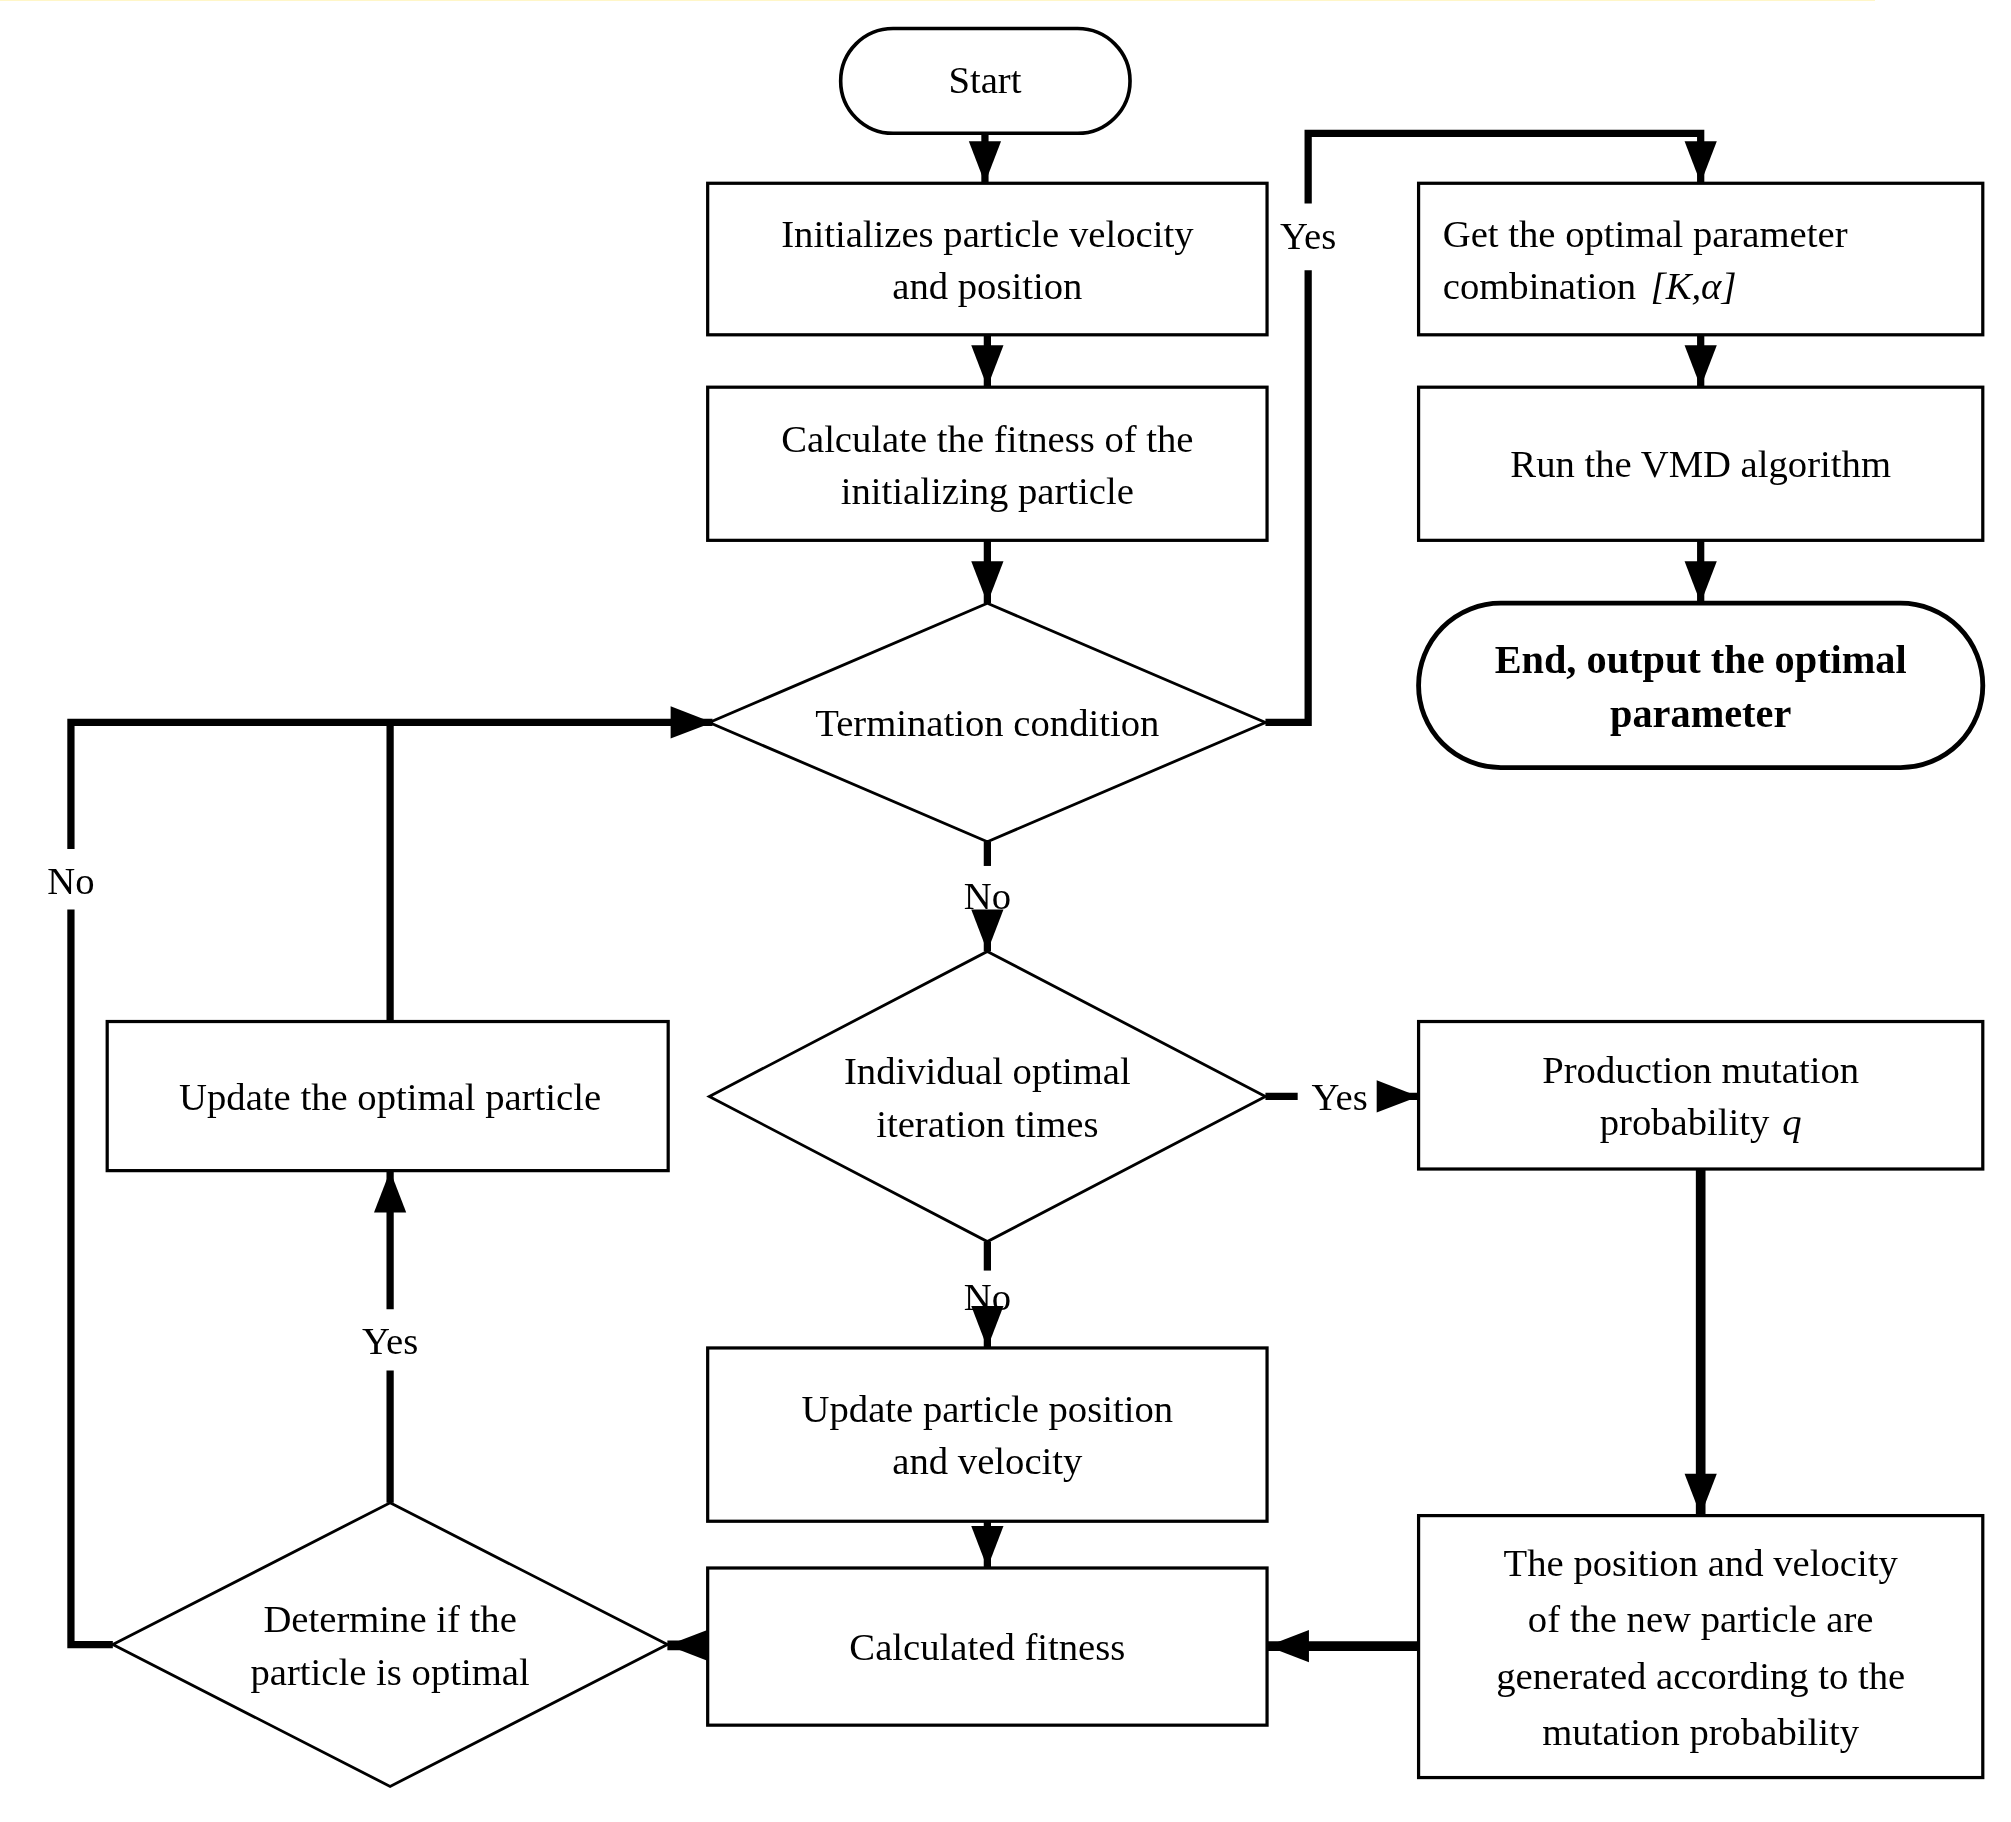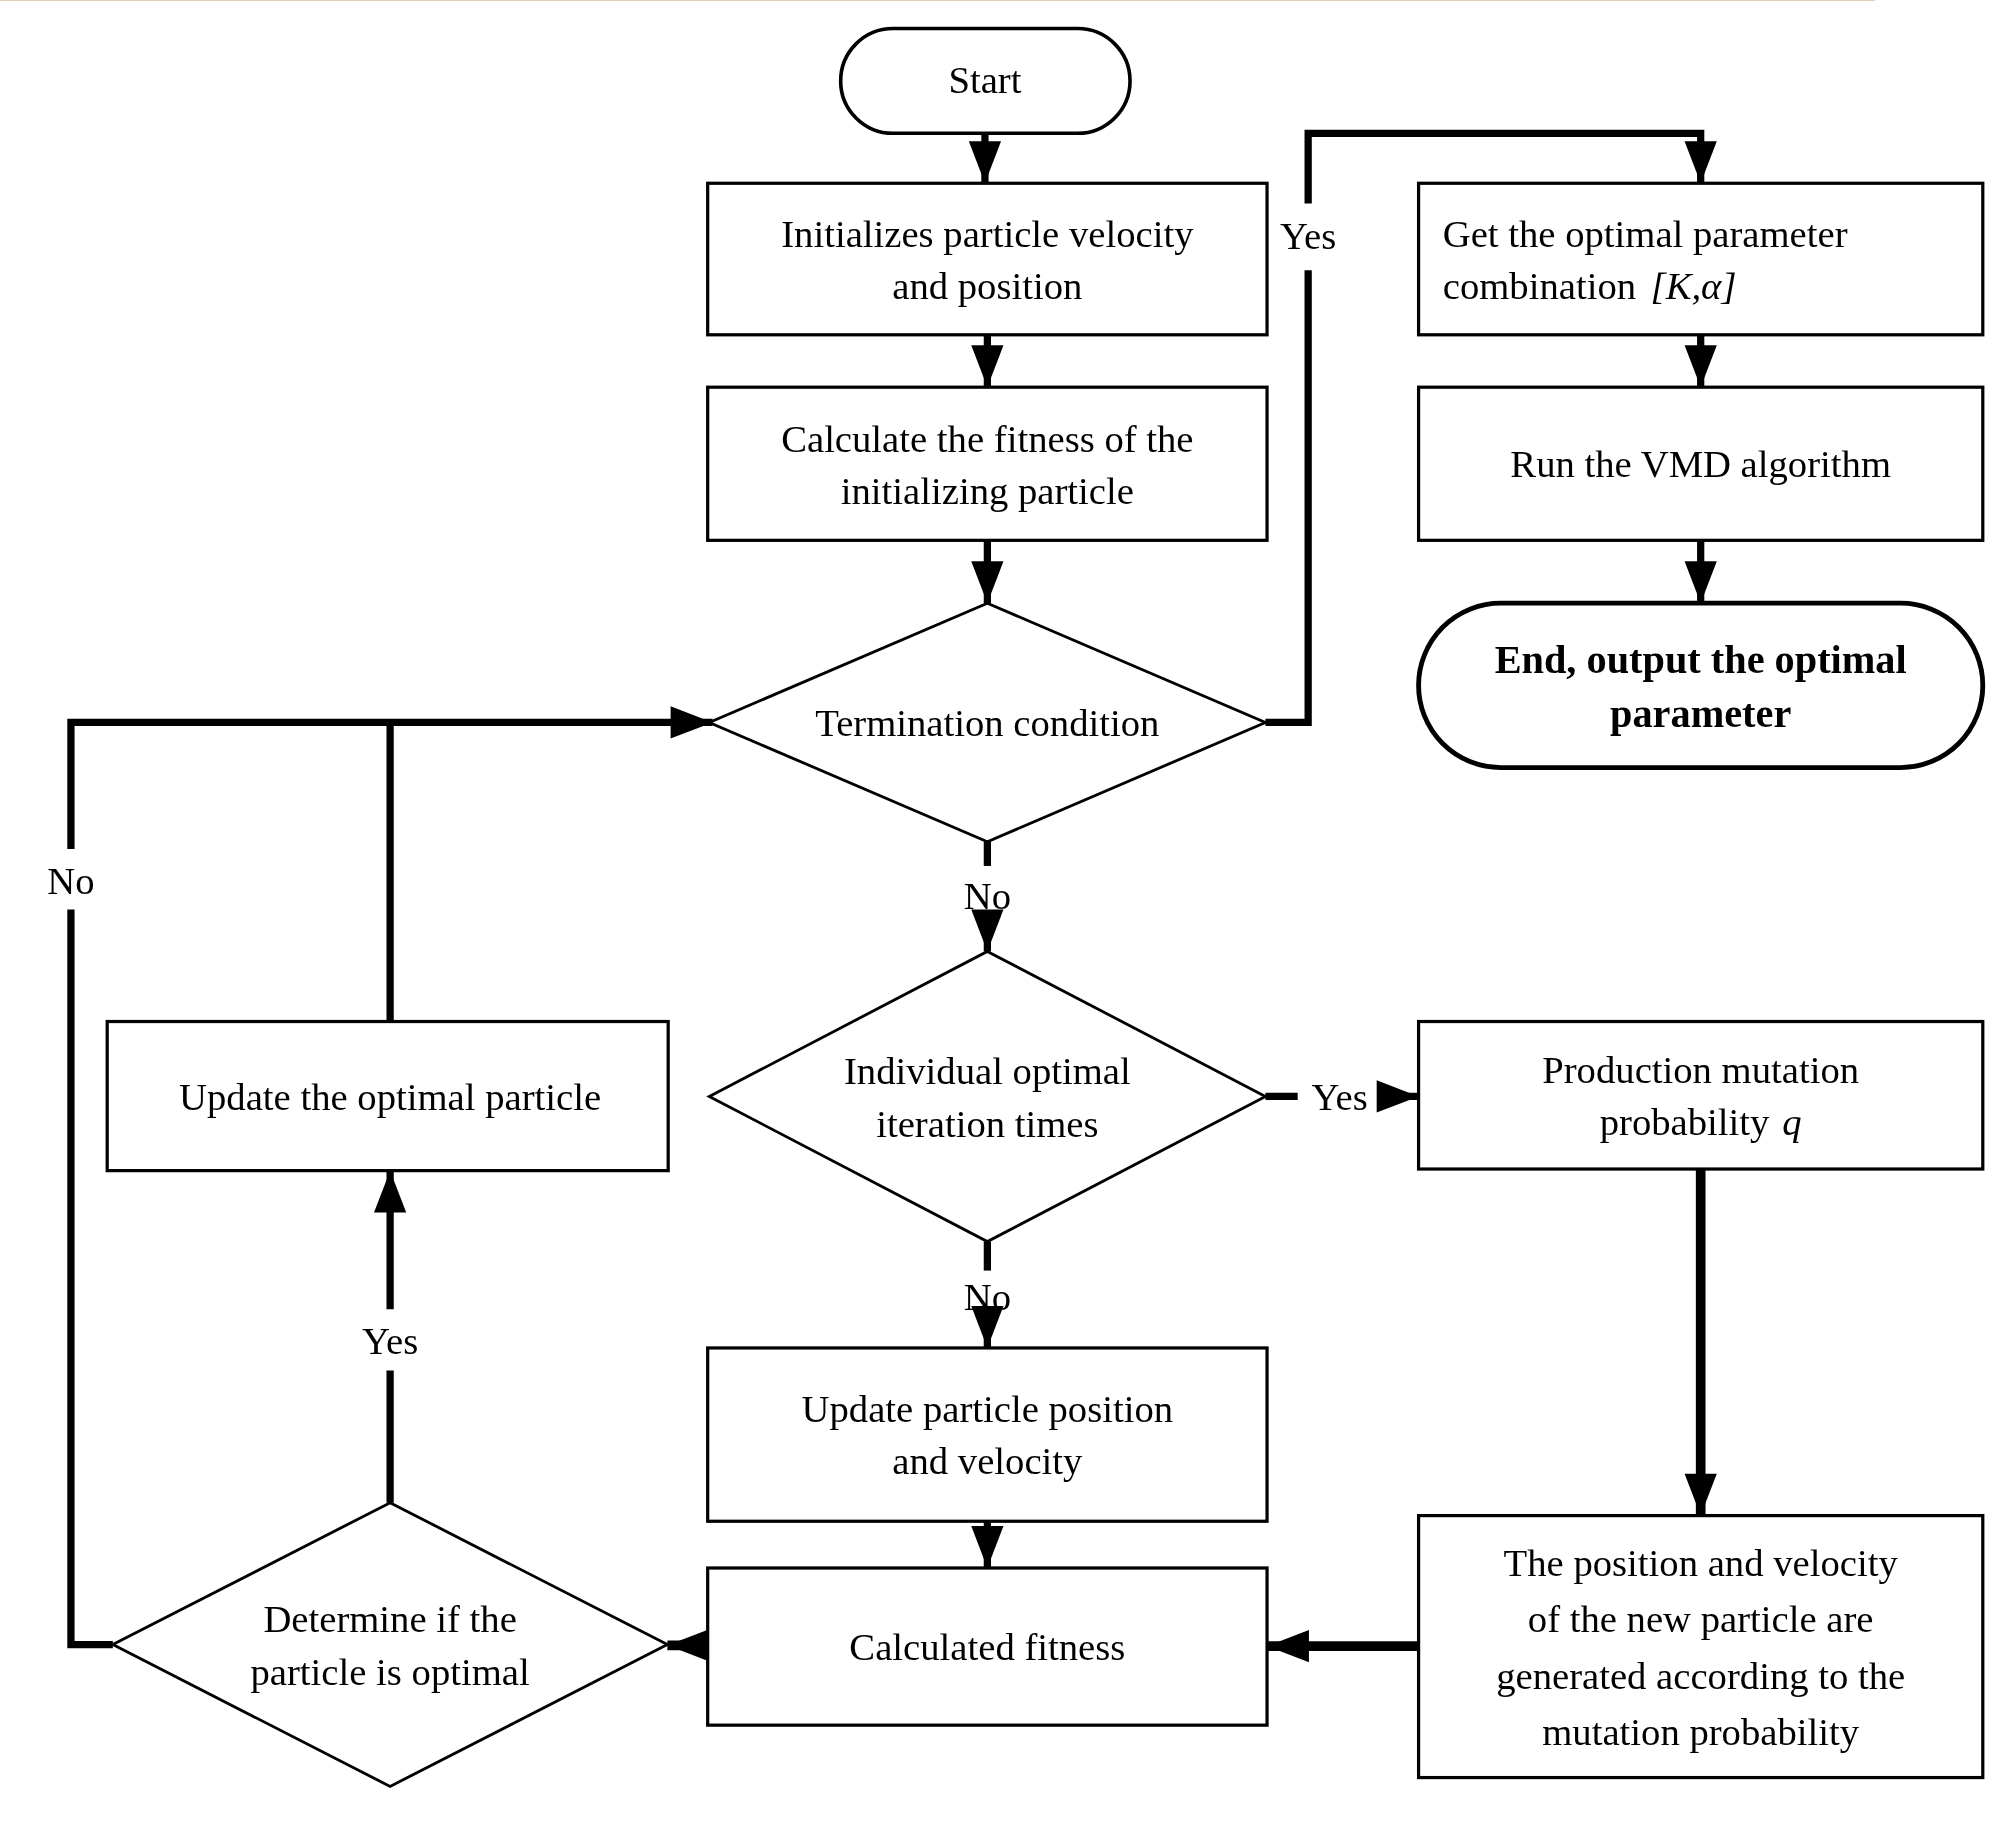--- a/index.html
+++ b/index.html
@@ -1,18 +1,18 @@
 <!DOCTYPE html>
 <html style="font-size:13px"><head>
 <meta charset="utf-8">
 <style>
   html,body{margin:0;padding:0;background:#ffffff;}
   .stage{
     width:1875px;height:1823px;
-    background:#a16207;
+    background:#fde047;
     font-family:"Liberation Serif","DejaVu Serif",serif;
   }
   svg{display:block;}
   .node-shape{fill:#ffffff;stroke:#000000;}
   .rect-shape{stroke-width:4;}
   .diamond-shape{stroke-width:3.5;}
   .oval-shape{stroke-width:4.5;}
   .end-shape{stroke-width:6;}
   .node-text{
     font-family:"Liberation Serif","DejaVu Serif",serif;

